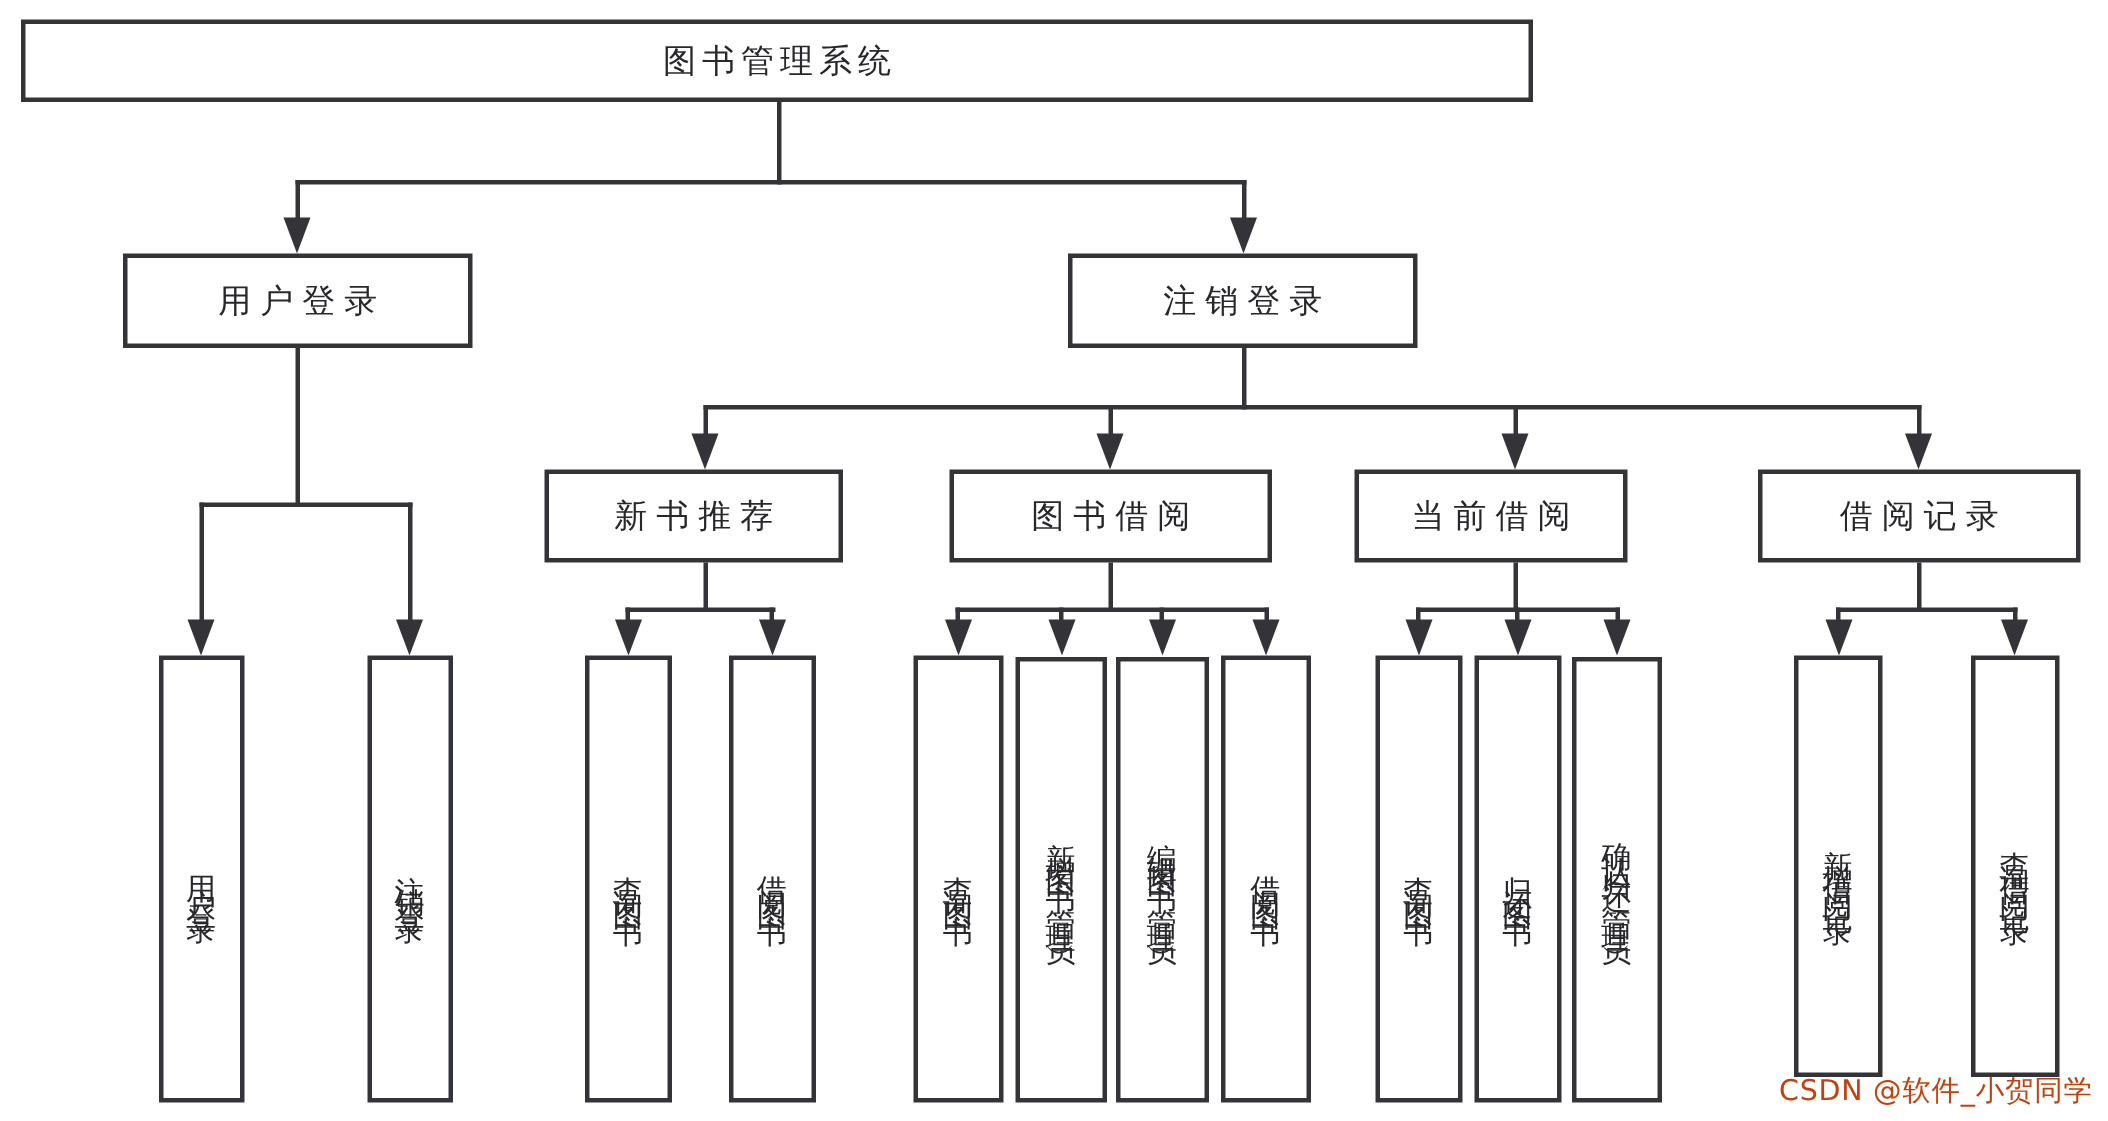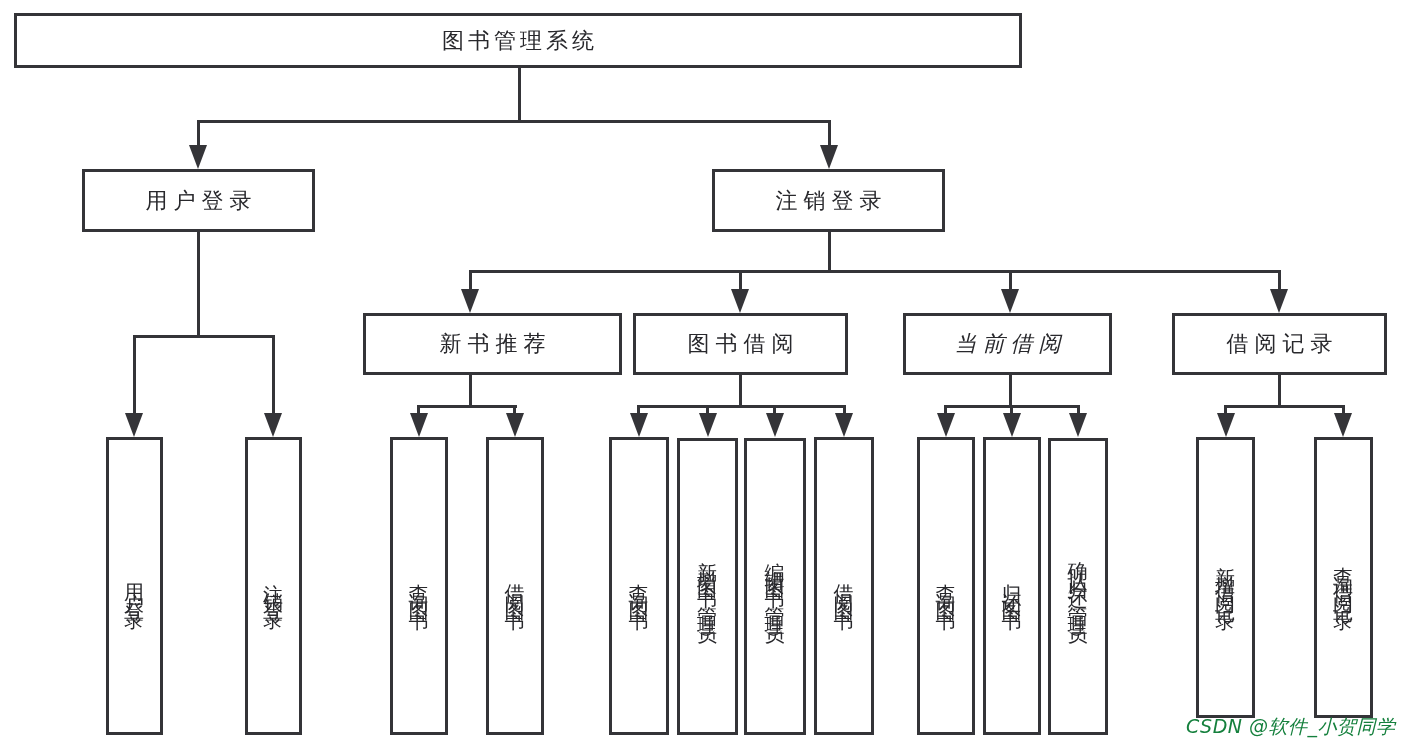--- a/index.html
+++ b/index.html
@@ -47,24 +47,23 @@
     width:0;height:0;
     border-left:9px solid transparent;
     border-right:9px solid transparent;
     border-top:24px solid #343438;
   }
   .watermark{
     position:absolute;
     left:1186px;top:714px;
     font-size:19px;
     letter-spacing:0.5px;
-    color:#15803d;
+    color:#c2410c;
     z-index:5;
     white-space:nowrap;
-    font-style:italic;
   }
 </style>
 </head>
 <body>
 
 <div class="stage">
 
   <div class="box hbox title-box" style="left:14px;top:13px;width:1008px;height:55px;">图书管理系统</div>
 
   <div class="vline" style="left:518px;top:68px;width:3px;height:55px;"></div>
@@ -88,23 +87,23 @@
   <div class="hline" style="left:469px;top:270px;width:812px;height:3px;"></div>
   <div class="vline" style="left:469px;top:270px;width:3px;height:23px;"></div>
   <div class="vline" style="left:739px;top:270px;width:3px;height:23px;"></div>
   <div class="vline" style="left:1009px;top:270px;width:3px;height:23px;"></div>
   <div class="vline" style="left:1278px;top:270px;width:3px;height:23px;"></div>
   <div class="arrow" style="left:461px;top:289px;"></div>
   <div class="arrow" style="left:731px;top:289px;"></div>
   <div class="arrow" style="left:1001px;top:289px;"></div>
   <div class="arrow" style="left:1270px;top:289px;"></div>
 
-  <div class="box hbox" style="left:363px;top:313px;width:259px;height:62px;">新书推荐</div>
+  <div class="box hbox" style="left:363px;top:313px;width:199px;height:62px;">新书推荐</div>
   <div class="box hbox" style="left:633px;top:313px;width:215px;height:62px;">图书借阅</div>
-  <div class="box hbox" style="left:903px;top:313px;width:209px;height:62px;font-style:italic;">当前借阅</div>
+  <div class="box hbox" style="left:903px;top:313px;width:182px;height:62px;">当前借阅</div>
   <div class="box hbox" style="left:1172px;top:313px;width:215px;height:62px;">借阅记录</div>
 
   <div class="vline" style="left:469px;top:375px;width:3px;height:32px;"></div>
   <div class="hline" style="left:417px;top:405px;width:100px;height:3px;"></div>
   <div class="vline" style="left:417px;top:405px;width:3px;height:14px;"></div>
   <div class="vline" style="left:513px;top:405px;width:3px;height:14px;"></div>
   <div class="arrow" style="left:410px;top:413px;"></div>
   <div class="arrow" style="left:506px;top:413px;"></div>
 
   <div class="vline" style="left:739px;top:375px;width:3px;height:32px;"></div>

